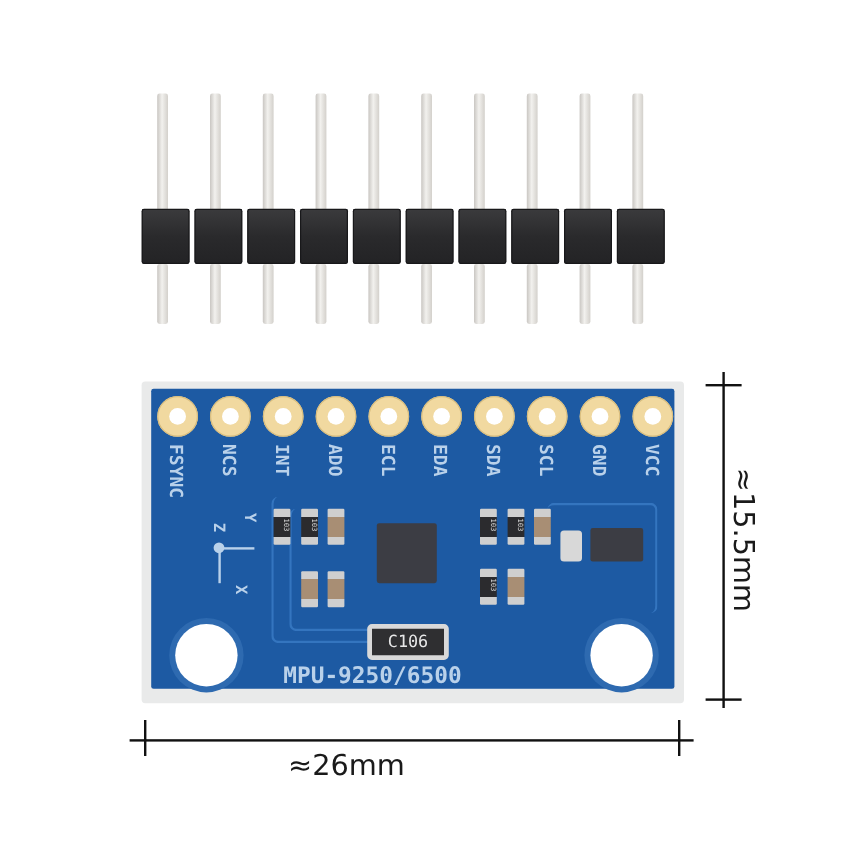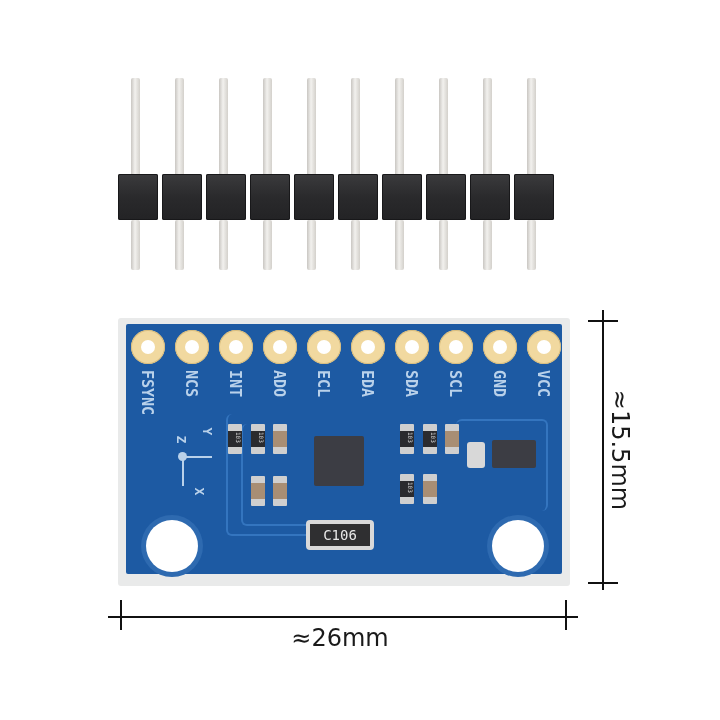--- a/index.html
+++ b/index.html
@@ -131,24 +131,25 @@
     <div class="smd cap" style="left:297px; top:150px"></div>
 
     <div class="abs" style="left:341px; top:118px; width:18px; height:26px; background:#d8d8d8; border-radius:3px;"></div>
     <div class="chip" style="left:366px; top:116px; width:44px; height:28px;"></div>
 
     <div class="bigcap" style="left:180px; top:196px; width:60px; height:22px;">C106</div>
 
     <div class="hole" style="left:20px; top:196px"></div>
     <div class="hole" style="left:366px; top:196px"></div>
 
+    <div class="silk" style="left:110px; top:228px; font-size:19px; letter-spacing:0px;">MPU-9250/6500</div>
   </div>
 </div>
 
 <div class="dim-line" style="left:602px; top:310px; width:2px; height:280px;"></div>
 <div class="dim-line" style="left:588px; top:320px; width:30px; height:2px;"></div>
 <div class="dim-line" style="left:588px; top:582px; width:30px; height:2px;"></div>
 <div class="dim-text" style="left:520px; top:436px; width:200px; text-align:center; transform:rotate(90deg);">≈15.5mm</div>
 
 <div class="dim-line" style="left:108px; top:616px; width:470px; height:2px;"></div>
 <div class="dim-line" style="left:120px; top:600px; width:2px; height:30px;"></div>
 <div class="dim-line" style="left:565px; top:600px; width:2px; height:30px;"></div>
-<div class="dim-text" style="left:240px; top:624px; width:200px; text-align:center;">≈26mm</div>
+<div class="dim-text" style="left:240px; top:624px; width:200px; ">≈26mm</div>
 
 </body></html>

